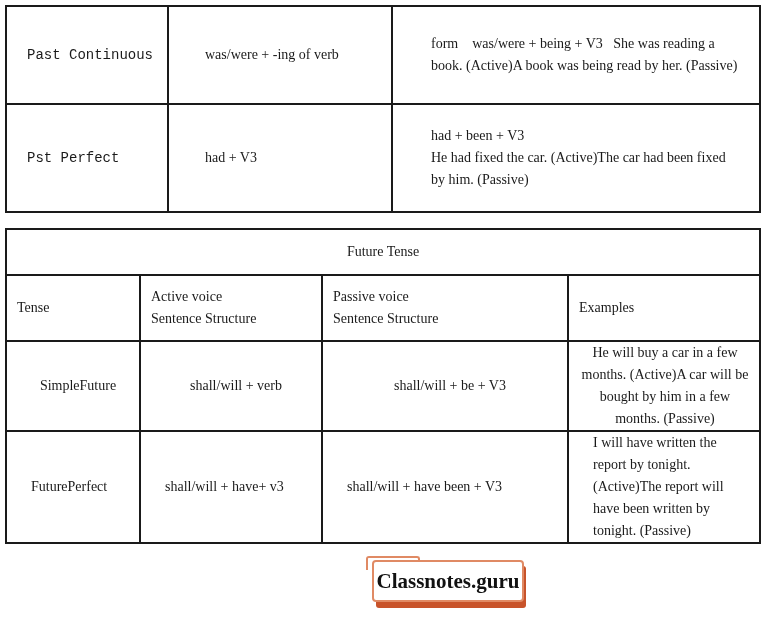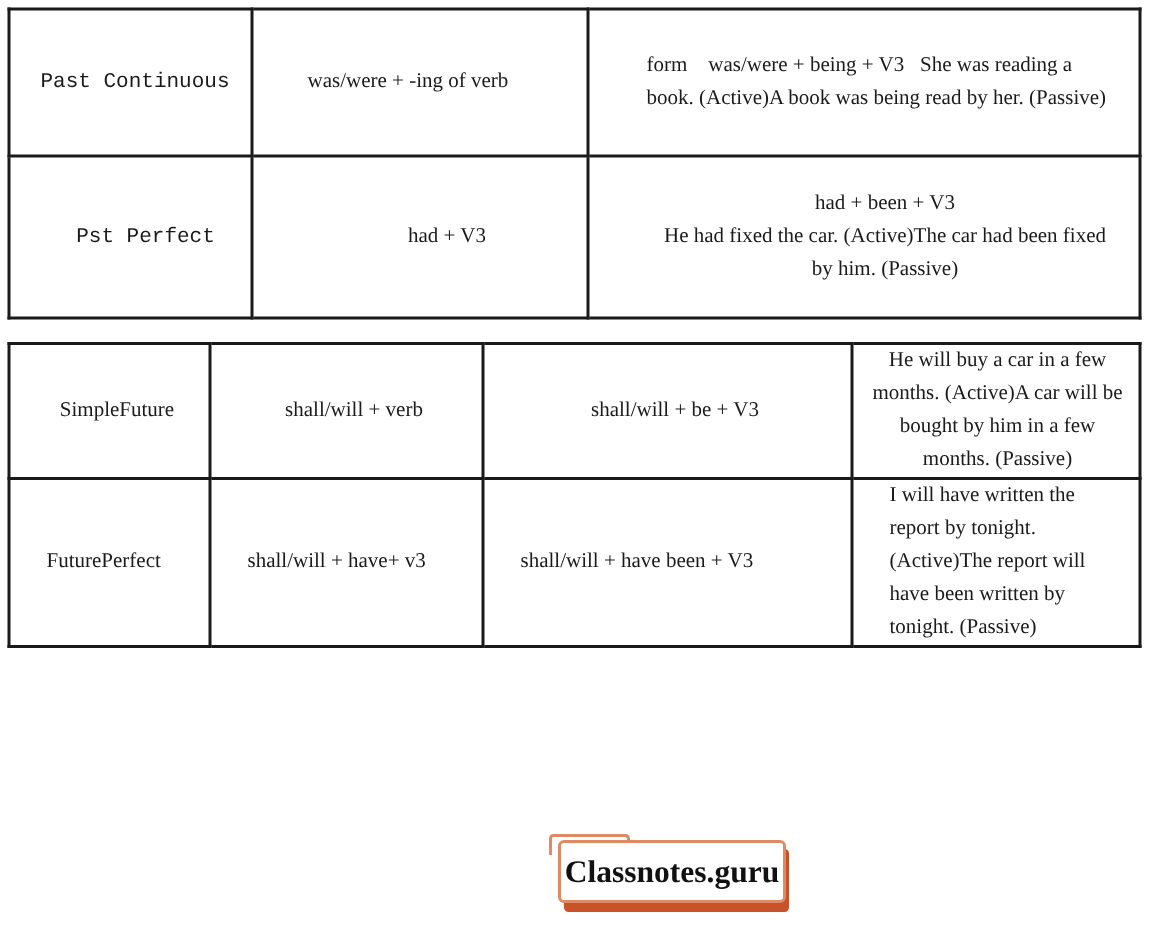--- a/index.html
+++ b/index.html
@@ -6,21 +6,21 @@
   body { width: 768px; height: 628px; position: relative; overflow: hidden;
          font-family: "Liberation Serif", "DejaVu Serif", serif; color: #1a1a1a; font-size: 14px; }
   table { border-collapse: collapse; position: absolute; }
   td { border: 2px solid #1a1a1a; vertical-align: middle; line-height: 22px; padding: 0 0 0 10px; }
   #t1 { left: 5px; top: 5px; width: 756px; }
   #t1 td { border-width: 2.5px; }
   #t1 .c1 { width: 140px; padding-left: 20px; font-family: Liberation Mono, monospace; }
   #t1 .c2 { width: 186px; padding-left: 36px; }
   #t1 .c3 { padding-left: 38px; padding-right: 10px; }
   #t1 tr.r1 td { height: 96px; }
-  #t1 tr.r2 td { height: 106px; text-align: center; }
+  #t1 tr.r2 td { height: 106px; }
   #t2 { left: 5px; top: 228px; width: 756px; }
   #t2 .head td { height: 44px; text-align: center; padding: 0; }
   #t2 .cols td { height: 64px; }
   #t2 tr.r1 td { height: 86px; text-align: center; }
   #t2 tr.r2 td { height: 106px; padding-left: 24px; }
   #t2 .c1 { width: 108px; }
   #t2 .c2 { width: 156px; }
   #t2 .c3 { width: 220px; }
   #t2 .c4 { padding-right: 8px; }
   .pre { white-space: pre; }
@@ -50,20 +50,35 @@
       <div>had + been + V3</div>
       <div>He had fixed the car. (Active)The car had been fixed</div>
       <div>by him. (Passive)</div>
     </td>
   </tr>
 </tbody>
   </table>
 
 <table id="t2">
   <tbody>
+      <tr class="head">
+    <td colspan="4">Future Tense</td>
+  </tr>
+  <tr class="cols">
+    <td class="c1">Tense</td>
+    <td class="c2">
+      <div>Active voice</div>
+      <div>Sentence Structure</div>
+    </td>
+    <td class="c3">
+      <div>Passive voice</div>
+      <div>Sentence Structure</div>
+    </td>
+    <td class="c4">Examples</td>
+  </tr>
   <tr class="r1">
     <td class="c1">SimpleFuture</td>
     <td class="c2">shall/will + verb</td>
     <td class="c3">shall/will + be + V3</td>
     <td class="c4">He will buy a car in a few months. (Active)A car will be bought by him in a few months. (Passive)</td>
   </tr>
   <tr class="r2">
     <td class="c1">FuturePerfect</td>
     <td class="c2">shall/will + have+ v3</td>
     <td class="c3">shall/will + have been + V3</td>

